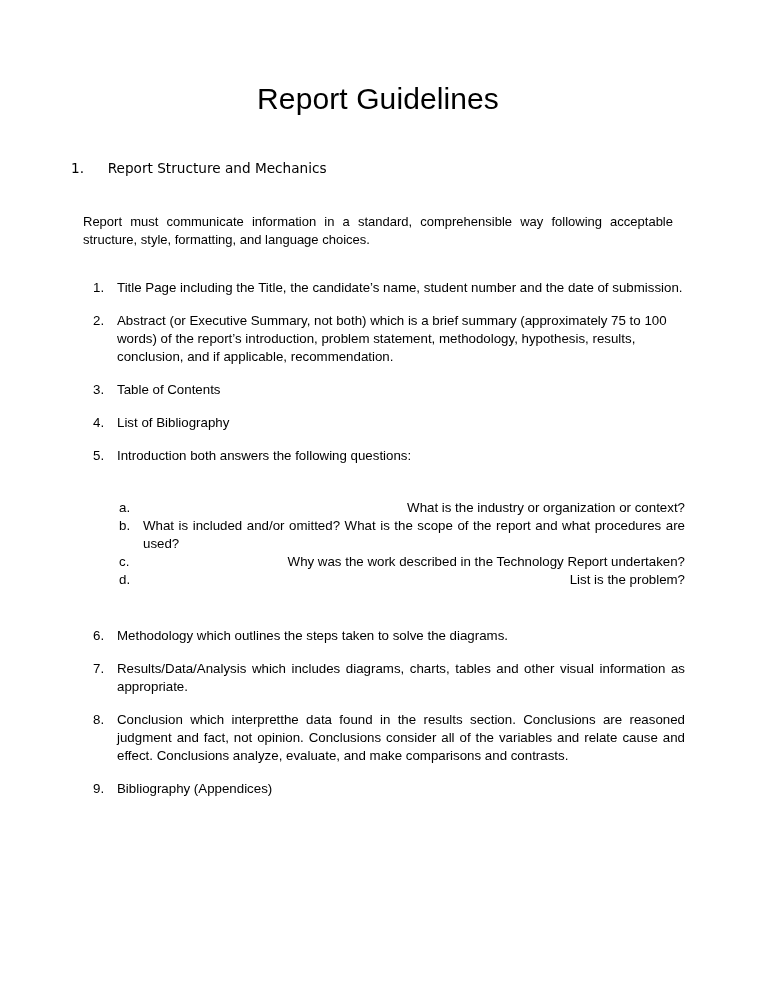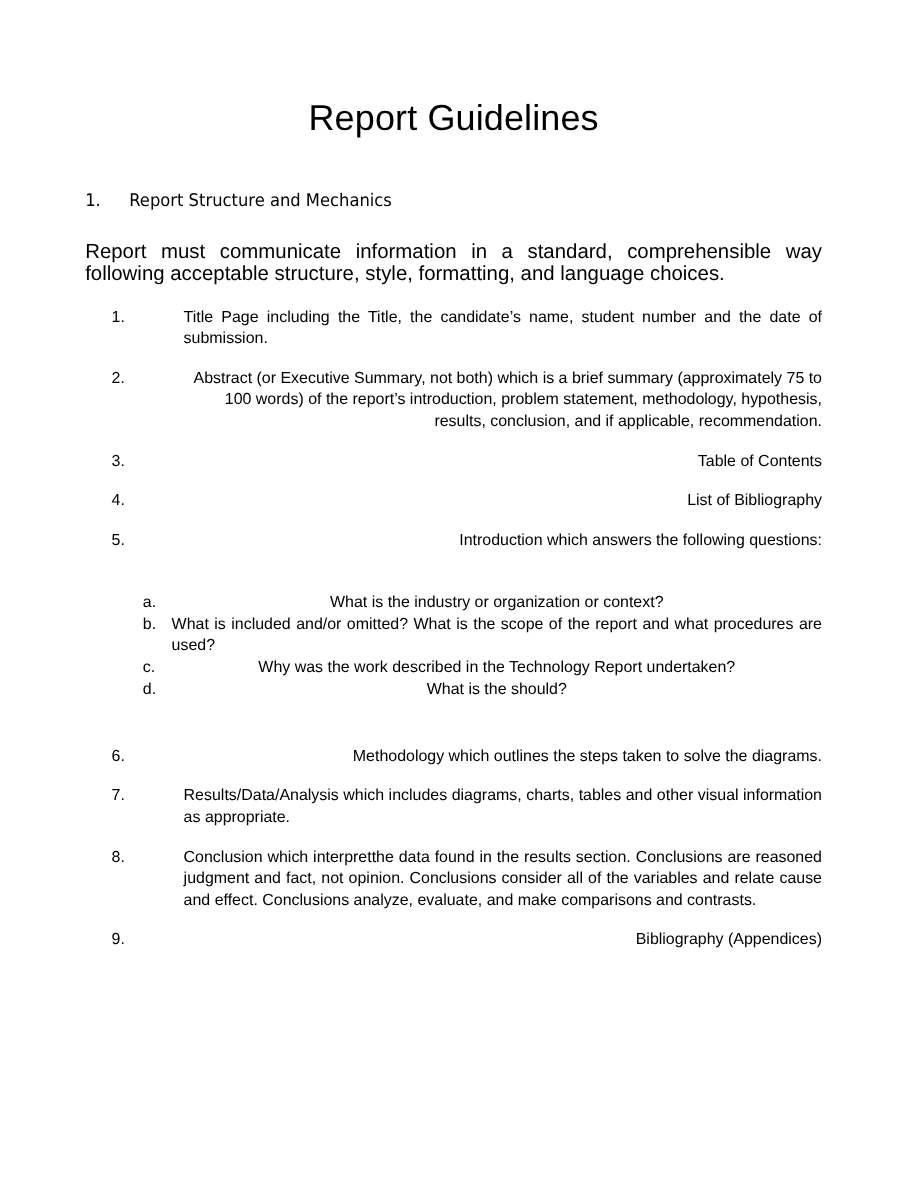--- a/index.html
+++ b/index.html
@@ -60,23 +60,23 @@
   .section-heading .sh-num {
     width: 39px;
     flex: 0 0 39px;
   }
   .section-heading .sh-text {
     flex: 0 1 auto;
   }
 
   
   .body-para {
-    font-size: 17px;
+    font-size: 13px;
     line-height: 18px;
-    margin: 0;
+    margin: 12px;
     text-align: justify;
     text-justify: inter-word;
   }
   .body-para.p-first { padding-top: 23px; }
   .body-para.p-second { padding-top: 18px; }
 
   
   .main-list {
     margin: 0;
     padding: 0;
@@ -96,24 +96,23 @@
   .main-list > li > .li-marker {
     flex: 0 0 24px;
     width: 24px;
     text-align: left;
   }
   .main-list > li > .li-body {
     flex: 1 1 auto;
     min-width: 0;
     text-align: justify;
     text-justify: inter-word;
-    margin-left: 36px;
   }
   .main-list > li > .li-body.nojustify {
-    text-align: right;
+    text-align: left;
   }
   
   .main-list > li.wide-num > .li-marker {
     flex: 0 0 22px;
     width: 22px;
   }
 
   
   .sub-list {
     margin: 0;
@@ -133,21 +132,21 @@
     flex: 0 0 24px;
     width: 24px;
   }
   .sub-list > li > .sub-body {
     flex: 1 1 auto;
     min-width: 0;
     text-align: justify;
     text-justify: inter-word;
   }
   .sub-list > li > .sub-body.nojustify {
-    text-align: center;
+    text-align: right;
   }
   .sub-gap-after { height: 23px; }
 </style>
 </head>
 <body>
 
 <div class="page">
   <div class="content">
 
     <h1 class="doc-title">Report Guidelines</h1>
@@ -172,39 +171,39 @@
         <li>
           <span class="li-marker">3.</span>
           <span class="li-body nojustify">Table of Contents</span>
         </li>
         <li>
           <span class="li-marker">4.</span>
           <span class="li-body nojustify">List of Bibliography</span>
         </li>
         <li>
           <span class="li-marker">5.</span>
-          <span class="li-body nojustify">Introduction which answers the following questions:</span>
+          <span class="li-body nojustify">Introduction both answers the following questions:</span>
         </li>
         <li style="display: block; padding: 0px; margin: 0px 0px 15px;">
           <ul class="sub-list">
             <li>
               <span class="sub-marker">a.</span>
               <span class="sub-body nojustify">What is the industry or organization or context?</span>
             </li>
             <li>
               <span class="sub-marker">b.</span>
               <span class="sub-body">What is included and/or omitted? What is the scope of the report and what procedures are used?</span>
             </li>
             <li>
               <span class="sub-marker">c.</span>
               <span class="sub-body nojustify">Why was the work described in the Technology Report undertaken?</span>
             </li>
             <li>
               <span class="sub-marker">d.</span>
-              <span class="sub-body nojustify">What is the should?</span>
+              <span class="sub-body nojustify">List is the problem?</span>
             </li>
           </ul>
           <div class="sub-gap-after"></div>
         </li>
         <li>
           <span class="li-marker">6.</span>
           <span class="li-body nojustify">Methodology which outlines the steps taken to solve the diagrams.</span>
         </li>
         <li>
           <span class="li-marker">7.</span>

